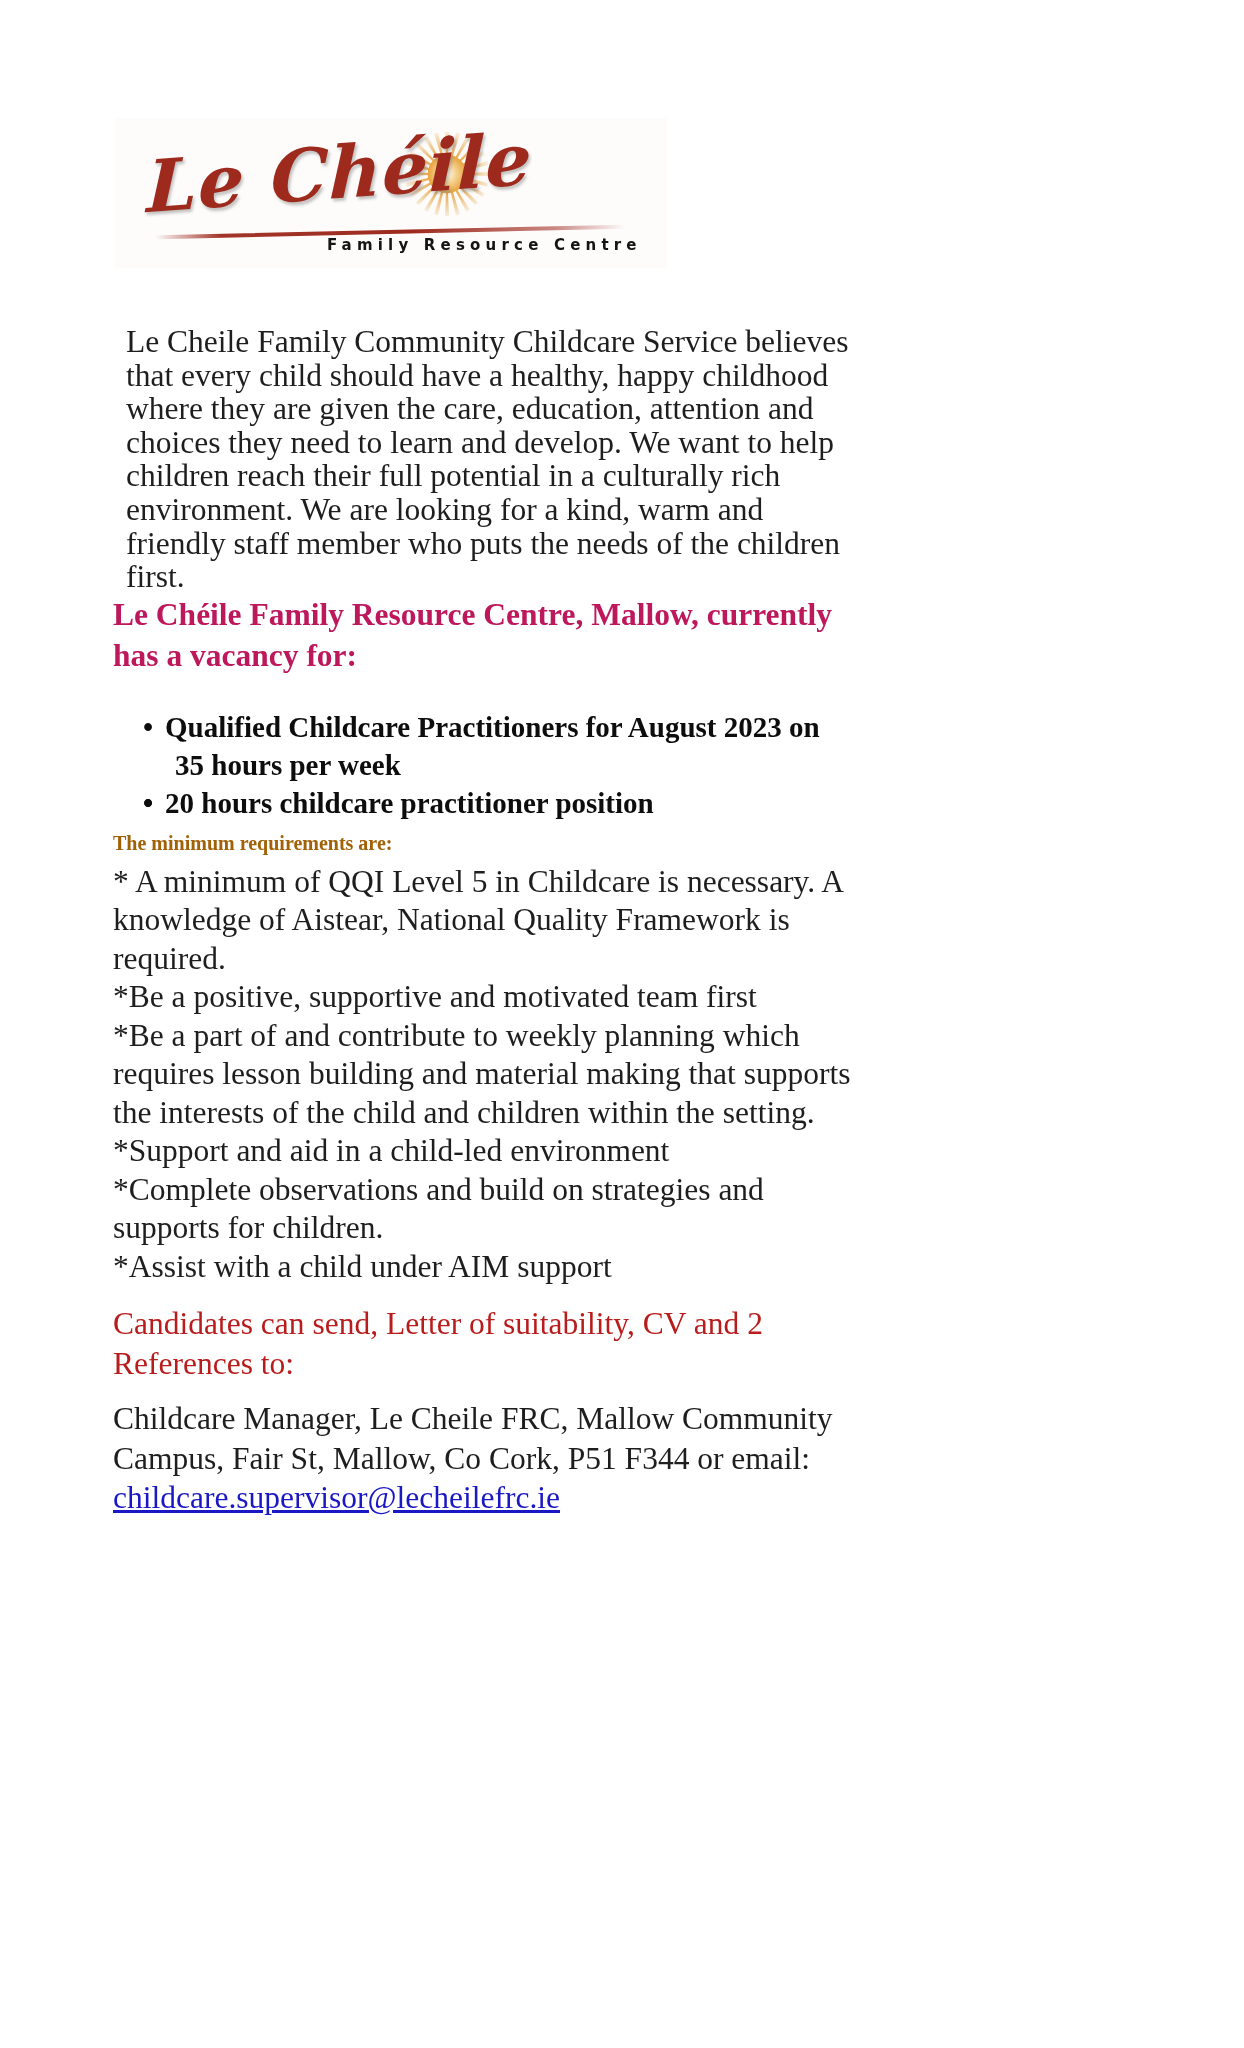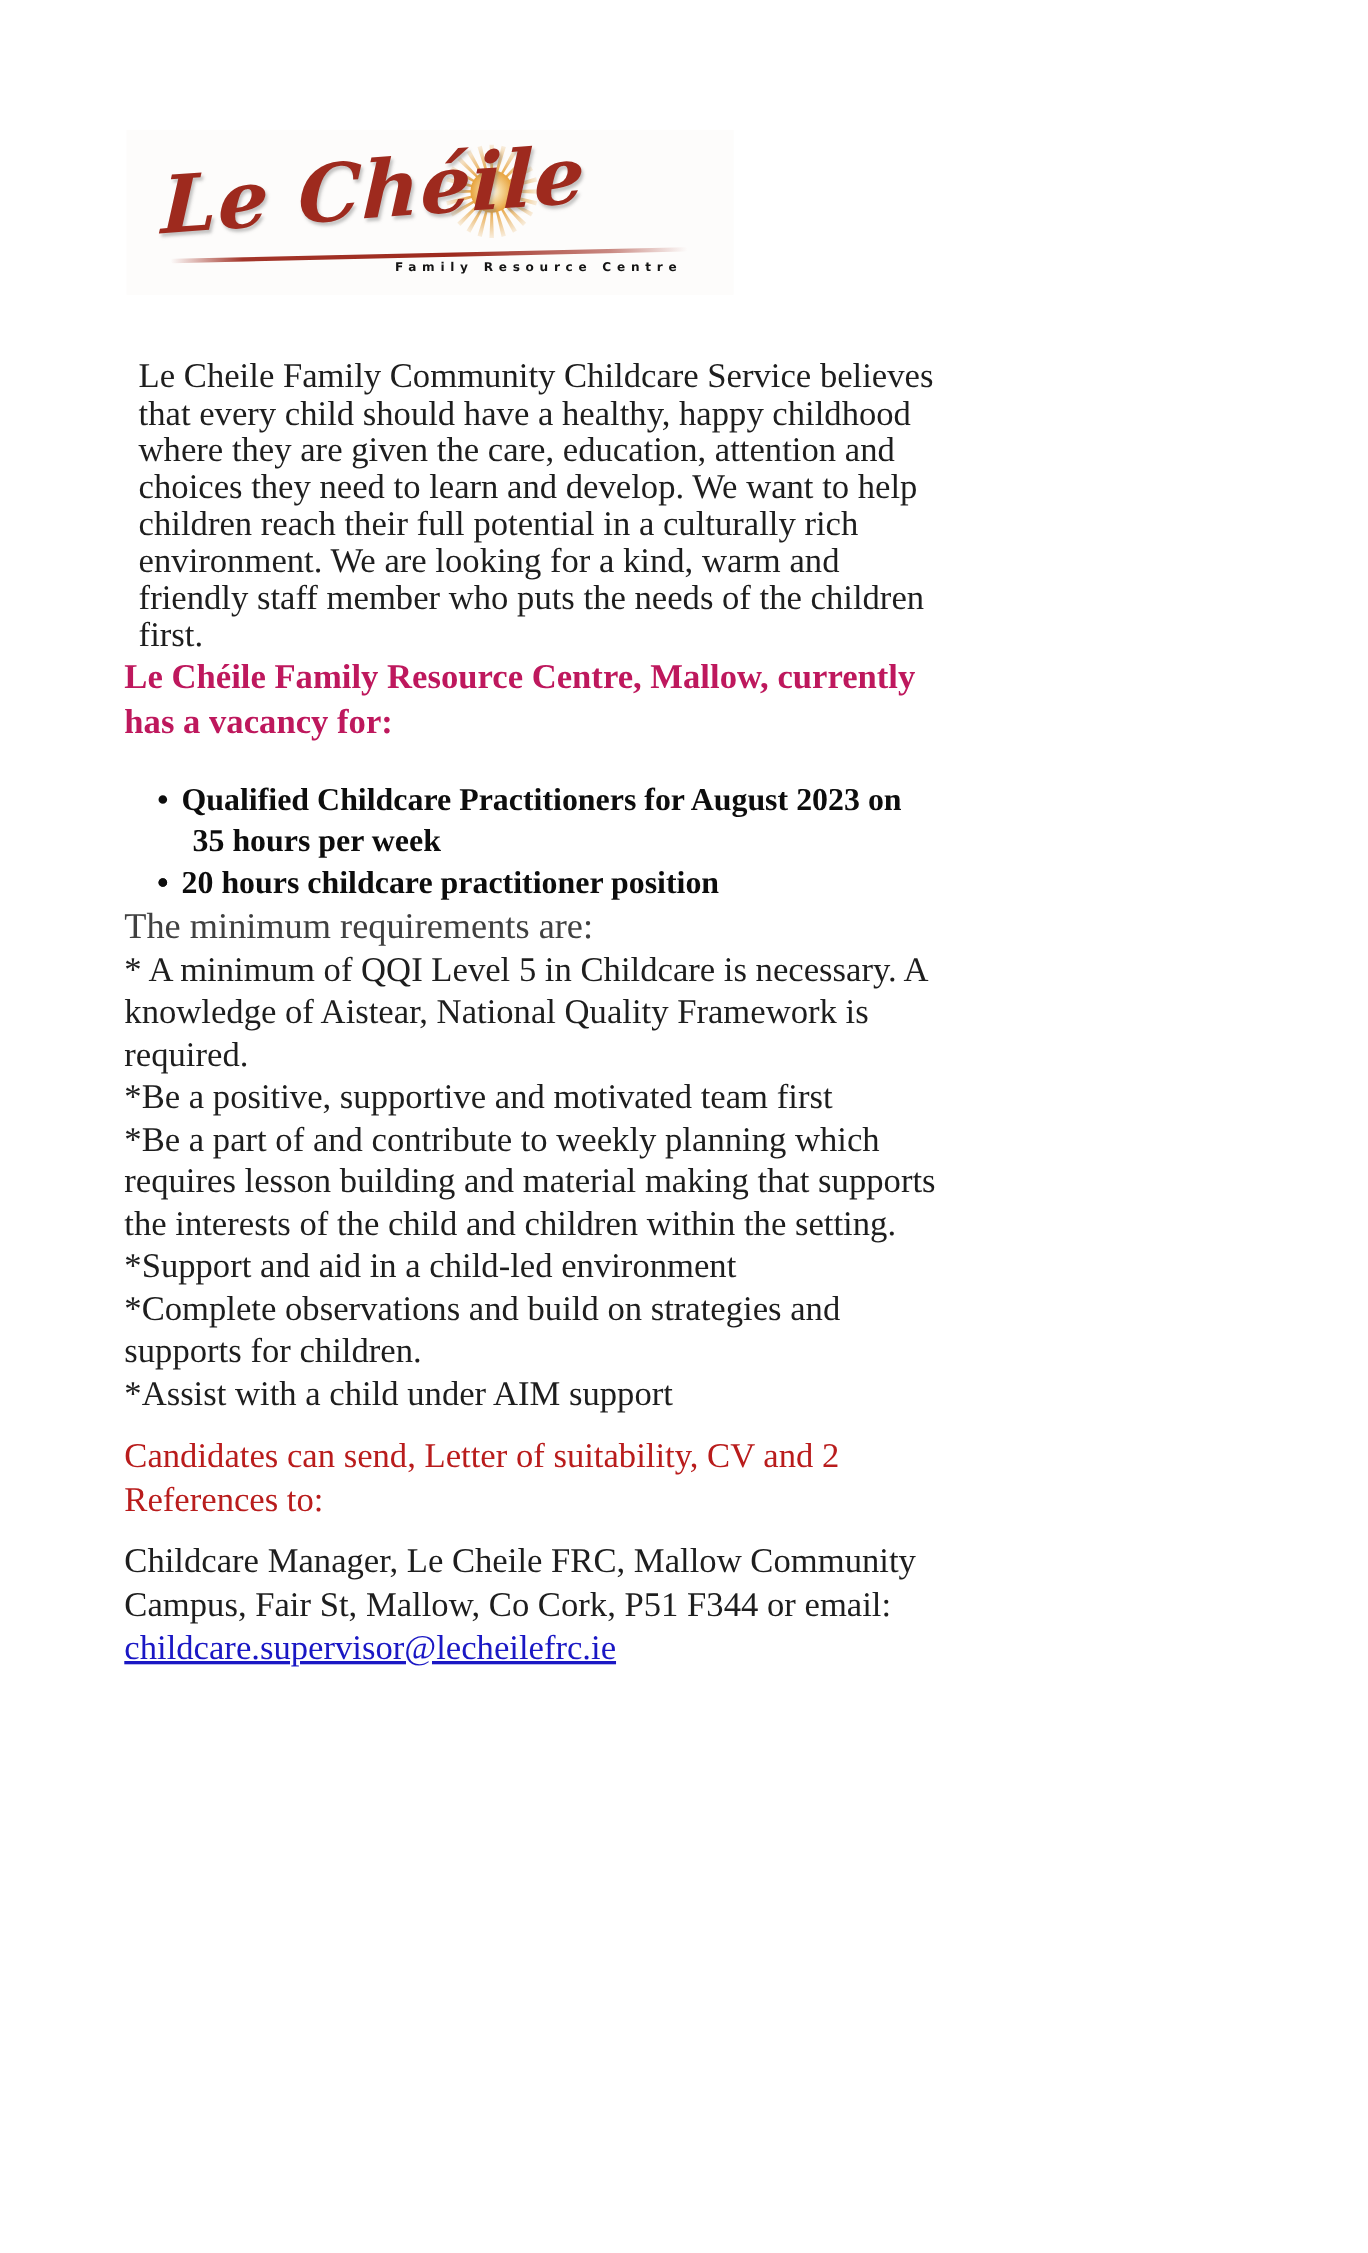--- a/index.html
+++ b/index.html
@@ -68,25 +68,25 @@
         rgba(158,42,30,0) 0%,
         rgba(158,42,30,0.95) 14%,
         rgba(158,42,30,1) 55%,
         rgba(158,42,30,0.55) 85%,
         rgba(158,42,30,0) 100%);
     border-radius: 3px;
     transform: rotate(-1.3deg);
   }
   .logo-tagline {
     position: absolute;
-    left: 244px;
+    left: 212px;
     top: 118px;
     font-family: "DejaVu Sans", "Liberation Sans", sans-serif;
     font-weight: 700;
-    font-size: 11px;
+    font-size: 15px;
     letter-spacing: 5.2px;
     color: #141414;
     white-space: nowrap;
   }
 
   
   .content {
     position: absolute;
     left: 113px;
     top: 312px;
@@ -128,24 +128,24 @@
     left: 30px;
     top: 0;
     font-size: 29px;
     line-height: 38px;
   }
   .bullet-item .cont {
     display: block;
     padding-left: 10px;
   }
   .req-heading {
-    font-size: 33px;
+    font-size: 20px;
     line-height: 39px;
-    font-weight: 400;
-    color: #404040;
+    font-weight: 700;
+    color: #a16207;
     margin: 0;
     margin-top: 2px;
   }
   .req-line {
     font-size: 31.5px;
     line-height: 38.5px;
     color: #1e1e1e;
     margin: 0;
   }
   .closing {

